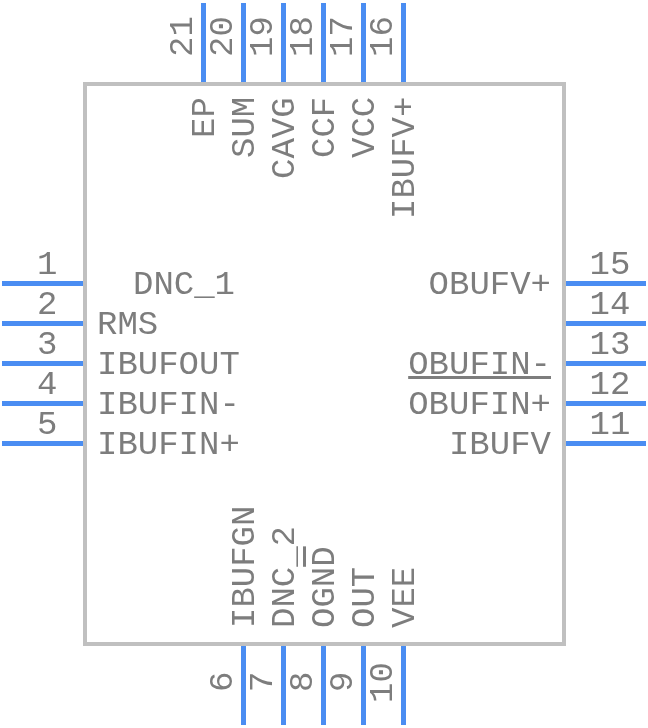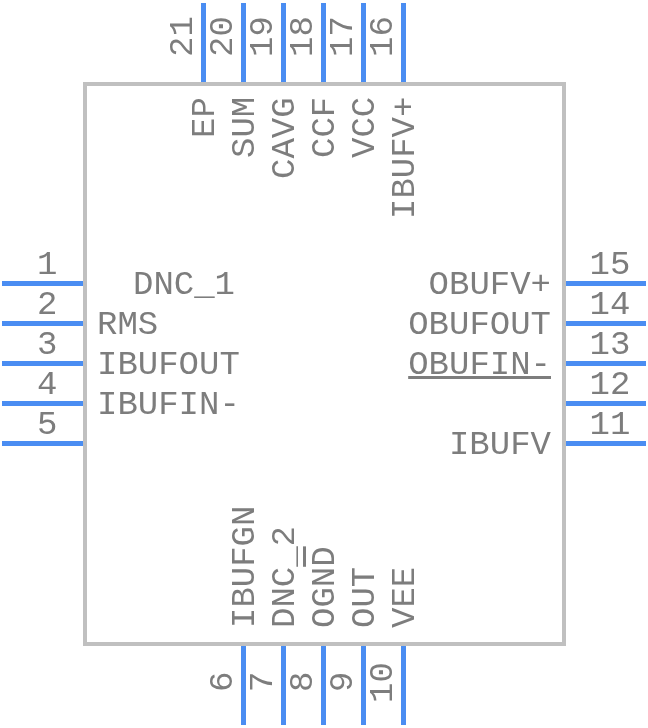--- a/index.html
+++ b/index.html
@@ -57,31 +57,32 @@
     <div class="txt" style="left: 37px; top: 288px;">2</div>
     <div class="txt" style="left: 97px; top: 308px;">RMS</div>
     <div class="pin-line" style="left: 2px; top: 361px; width: 81px; height: 5px;"></div>
     <div class="txt" style="left: 37px; top: 328px;">3</div>
     <div class="txt" style="left: 97px; top: 348px;">IBUFOUT</div>
     <div class="pin-line" style="left: 2px; top: 401px; width: 81px; height: 5px;"></div>
     <div class="txt" style="left: 37px; top: 368px;">4</div>
     <div class="txt" style="left: 97px; top: 388px;">IBUFIN-</div>
     <div class="pin-line" style="left: 2px; top: 441px; width: 81px; height: 5px;"></div>
     <div class="txt" style="left: 37px; top: 408px;">5</div>
+    <div class="txt" style="left: 97px; top: 428px;">IBUFIN+</div>
     <div class="pin-line" style="left: 566px; top: 281px; width: 80px; height: 5px;"></div>
     <div class="txt" style="left: 589.5px; top: 248px;">15</div>
     <div class="txt" style="right: 97px; top: 268px;">OBUFV+</div>
     <div class="pin-line" style="left: 566px; top: 321px; width: 80px; height: 5px;"></div>
     <div class="txt" style="left: 589.5px; top: 288px;">14</div>
-    <div class="txt" style="right: 97px; top: 308px;">OBUFOUT</div>
     <div class="pin-line" style="left: 566px; top: 361px; width: 80px; height: 5px;"></div>
     <div class="txt" style="left: 589.5px; top: 328px;">13</div>
     <div class="txt" style="right: 97px; top: 348px; text-decoration: underline;">OBUFIN-</div>
     <div class="pin-line" style="left: 566px; top: 401px; width: 80px; height: 5px;"></div>
     <div class="txt" style="left: 589.5px; top: 368px;">12</div>
+    <div class="txt" style="right: 97px; top: 388px;">OBUFIN+</div>
     <div class="pin-line" style="left: 566px; top: 441px; width: 80px; height: 5px;"></div>
     <div class="txt" style="left: 589.5px; top: 408px;">11</div>
     <div class="txt" style="right: 97px; top: 428px;">IBUFV</div>
     <div class="pin-line" style="left: 201px; top: 3px; width: 5px; height: 79px;"></div>
     <div class="txt vtext" style="left: 166px; top: 56.5px;">21</div>
     <div class="txt vtext" style="left: 188px; top: 138px;">EP</div>
     <div class="pin-line" style="left: 241px; top: 3px; width: 5px; height: 79px;"></div>
     <div class="txt vtext" style="left: 206px; top: 56.5px;">20</div>
     <div class="txt vtext" style="left: 228px; top: 158px;">SUM</div>
     <div class="pin-line" style="left: 281px; top: 3px; width: 5px; height: 79px;"></div>

